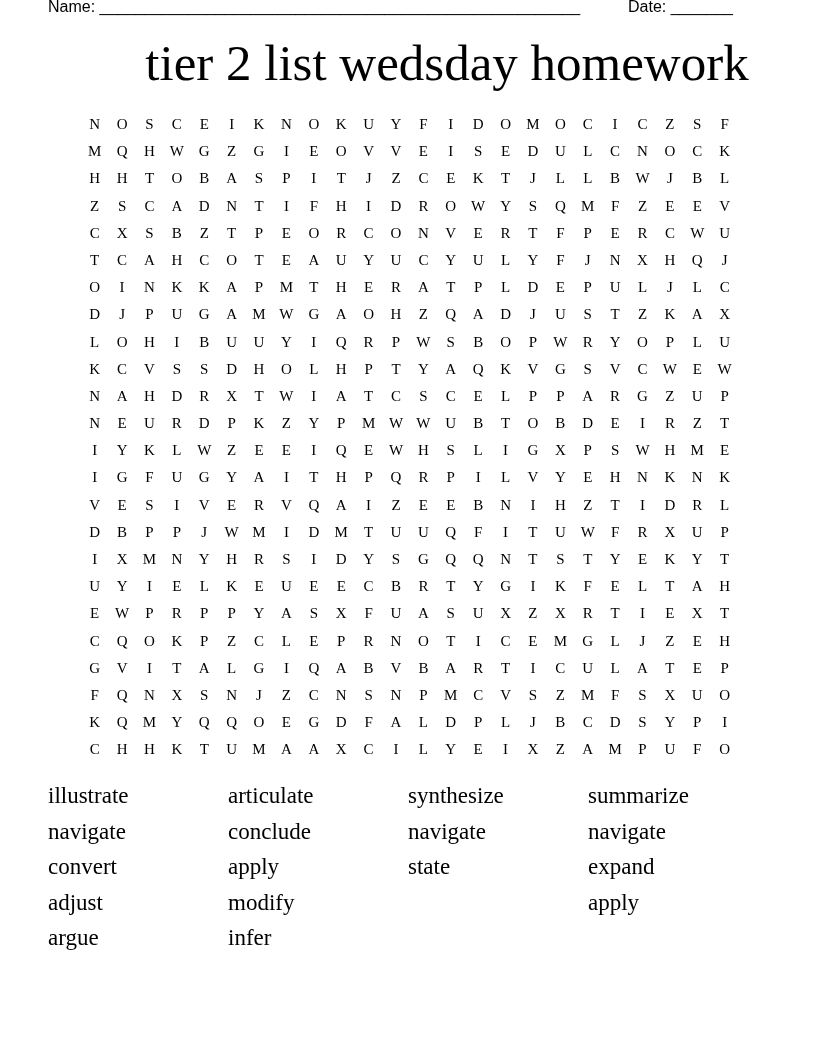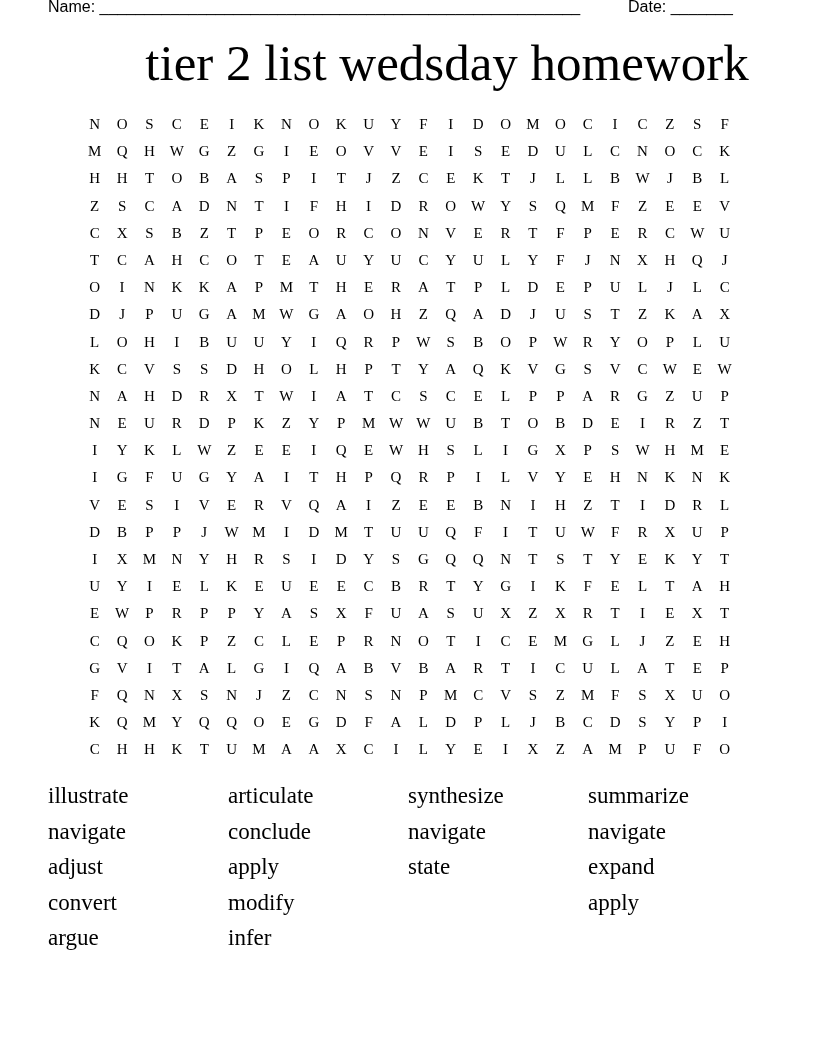--- a/index.html
+++ b/index.html
@@ -649,22 +649,22 @@
       <div class="cell">U</div>
       <div class="cell">F</div>
       <div class="cell">O</div>
     </div>
   </div>
 
 <div class="words" id="words">
     <div class="word-col">
       <div class="word">illustrate</div>
       <div class="word">navigate</div>
+      <div class="word">convert</div>
       <div class="word">adjust</div>
-      <div class="word">convert</div>
       <div class="word">argue</div>
     </div>
     <div class="word-col">
       <div class="word">articulate</div>
       <div class="word">conclude</div>
       <div class="word">apply</div>
       <div class="word">modify</div>
       <div class="word">infer</div>
     </div>
     <div class="word-col">

